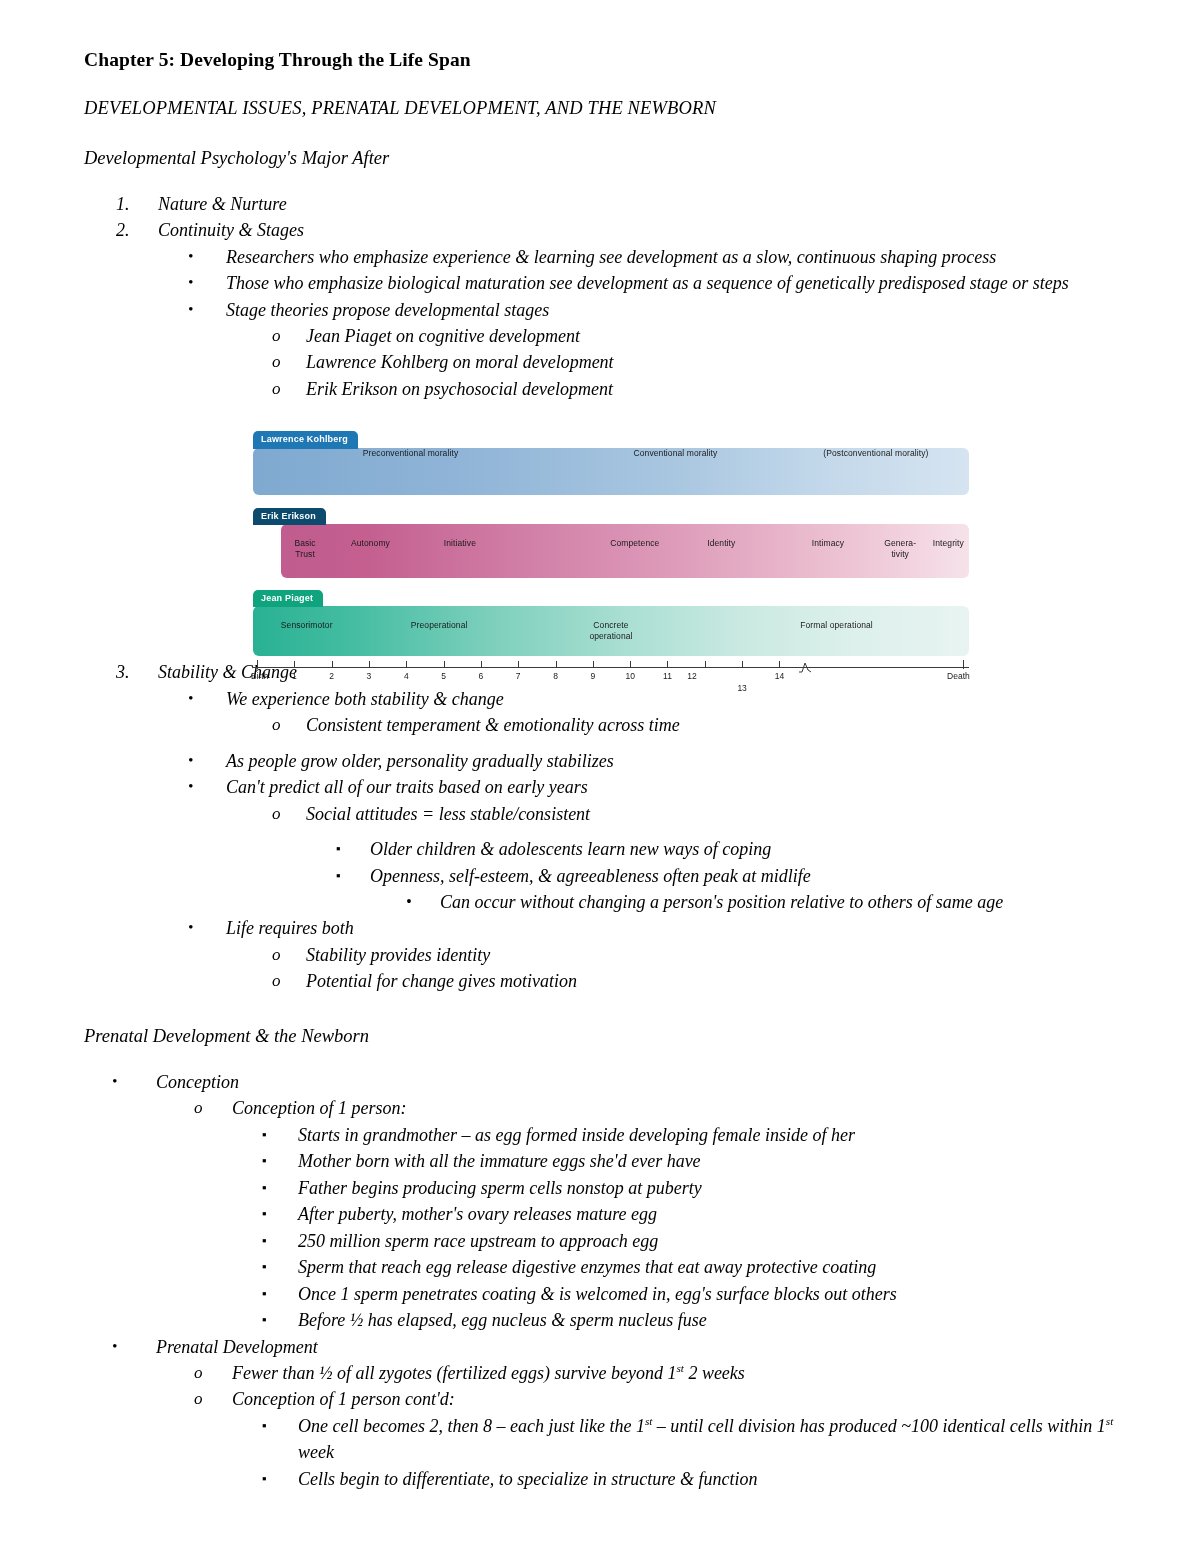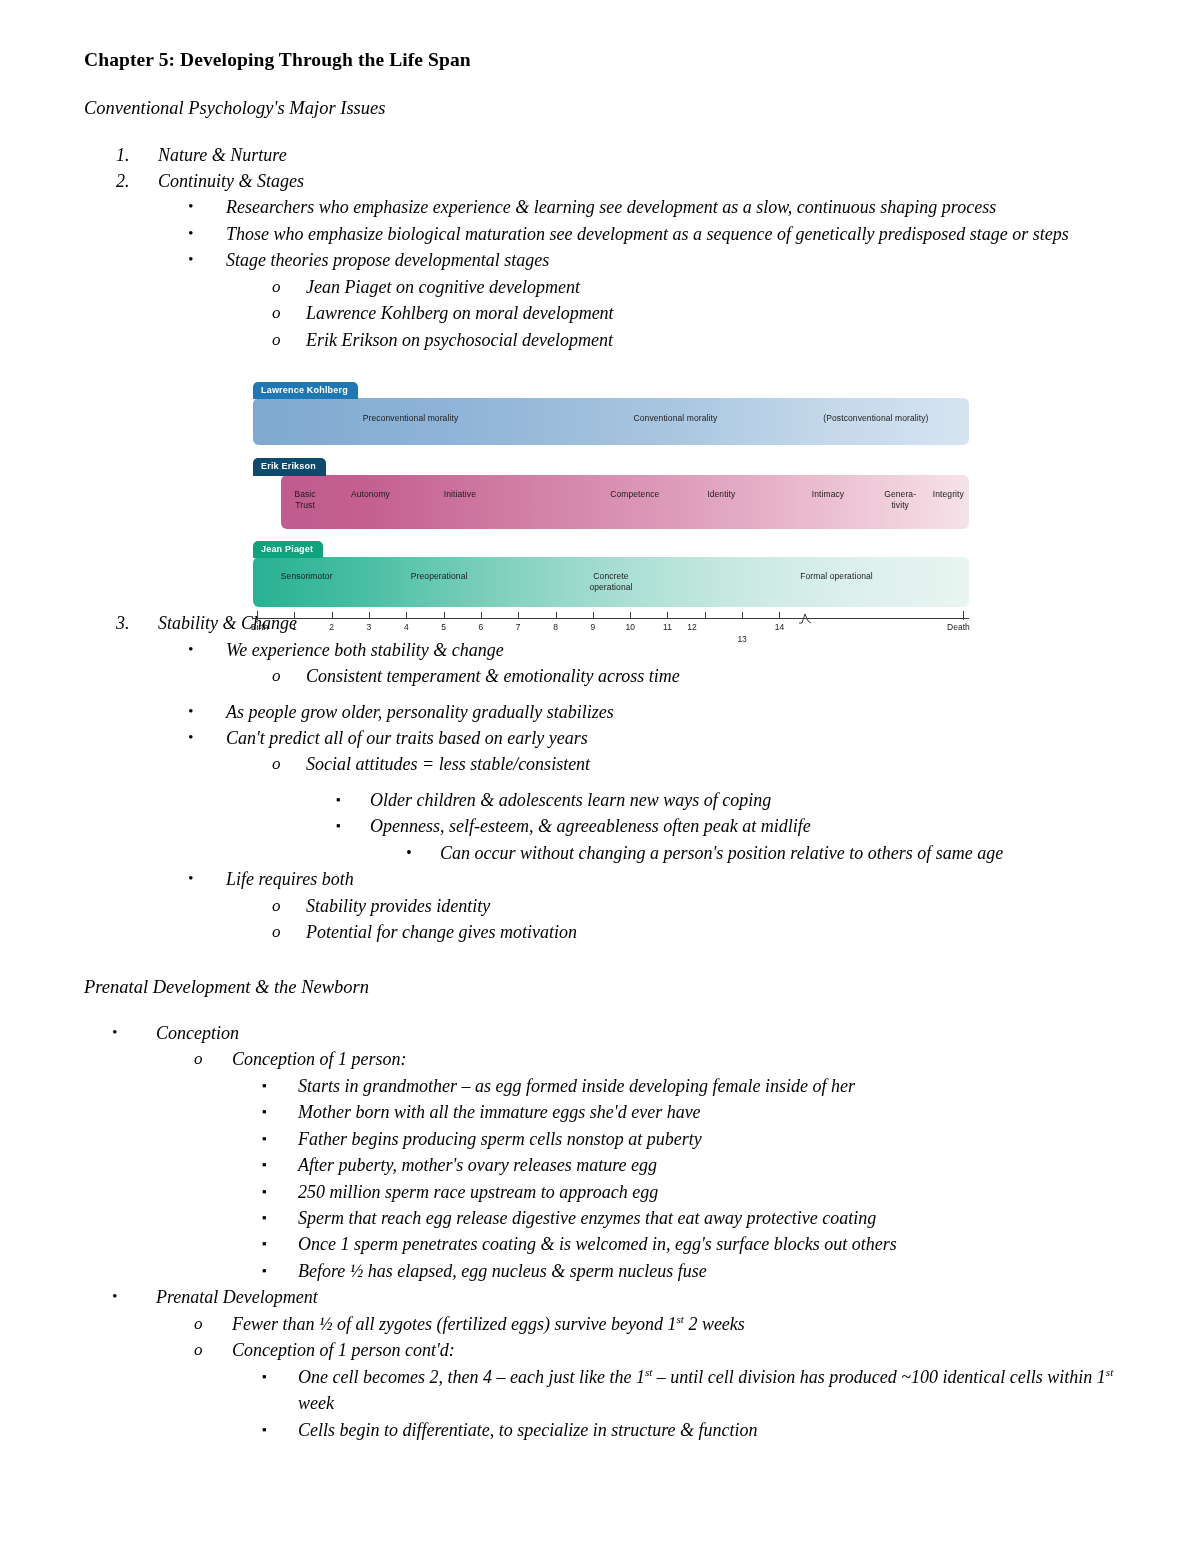--- a/index.html
+++ b/index.html
@@ -155,21 +155,21 @@
     position: absolute;
     top: 0;
     font-family: "Liberation Sans", sans-serif;
     font-style: normal;
     font-size: 8.5px;
     color: #1a1a1a;
     text-align: center;
     line-height: 1.28;
     letter-spacing: 0.1px;
   }
-  .band.kohlberg .seg { padding-top: 15px; }
+  .band.kohlberg .seg { }
   .band.erikson  .seg { padding-top: 14px; }
   .band.piaget   .seg { padding-top: 14px; }
 
   .axis {
     position: relative;
     width: 716px;
     height: 30px;
     margin-top: 3px;
   }
   .axis-line {
@@ -207,22 +207,23 @@
   }
 </style>
 </head>
 <body>
 
 <div class="page">
  <div class="content">
 
   <div class="doc-title">Chapter 5: Developing Through the Life Span</div>
 
-
-  <div class="section-head">Conventional Psychology's Major Issues</div>
+  <div class="section-caps">DEVELOPMENTAL ISSUES, PRENATAL DEVELOPMENT, AND THE NEWBORN</div>
+
+  <div class="section-head">Developmental Psychology's Major After</div>
 
   <div class="row lvl-num">
     <span class="mk">1.</span>
     <span class="tx">Nature &amp; Nurture</span>
   </div>
   <div class="row lvl-num">
     <span class="mk">2.</span>
     <span class="tx">Continuity &amp; Stages</span>
   </div>
 
@@ -448,21 +449,21 @@
     <span class="mk">o</span>
     <span class="tx"><span>Fewer than ½ of all zygotes (fertilized eggs) survive beyond 1</span><sup>st</sup><span> 2 weeks</span></span>
   </div>
   <div class="row lvl-c2">
     <span class="mk">o</span>
     <span class="tx">Conception of 1 person cont'd:</span>
   </div>
 
   <div class="row lvl-c3">
     <span class="mk">▪</span>
-    <span class="tx"><span>One cell becomes 2, then 4 – each just like the 1</span><sup>st</sup><span> – until cell division has produced ~100 identical cells within 1</span><sup>st</sup><span> week</span></span>
+    <span class="tx"><span>One cell becomes 2, then 8 – each just like the 1</span><sup>st</sup><span> – until cell division has produced ~100 identical cells within 1</span><sup>st</sup><span> week</span></span>
   </div>
   <div class="row lvl-c3">
     <span class="mk">▪</span>
     <span class="tx">Cells begin to differentiate, to specialize in structure &amp; function</span>
   </div>
 
  </div>
 </div>
 
 </body></html>

